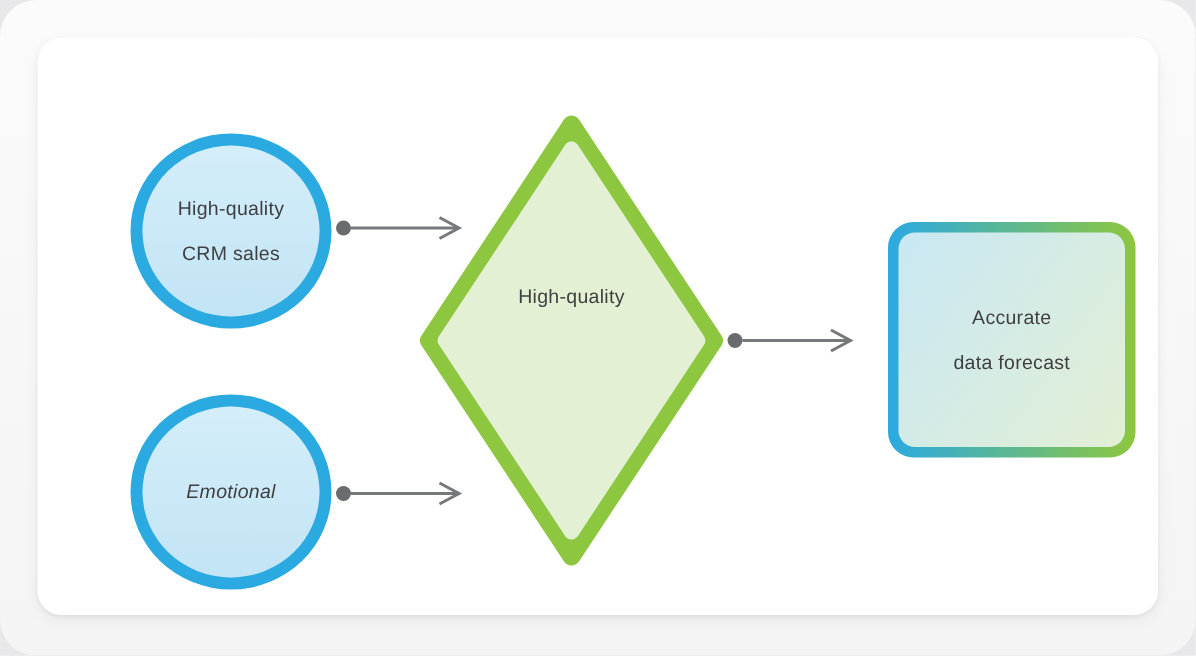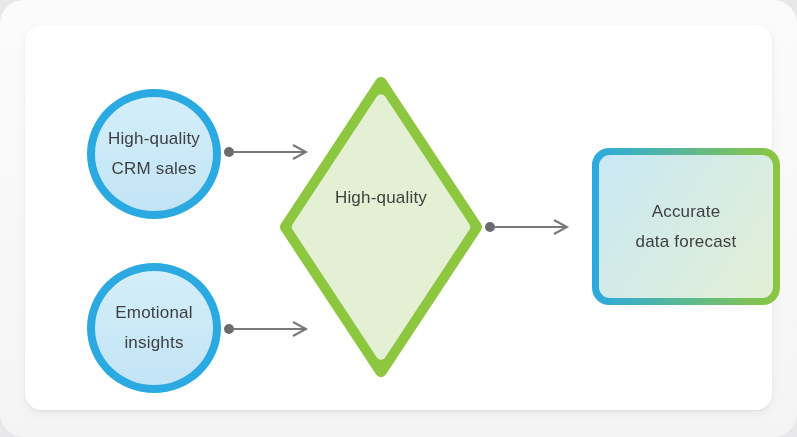--- a/index.html
+++ b/index.html
@@ -23,60 +23,60 @@
     left: 25px;
     top: 25px;
     width: 747px;
     height: 385px;
     background: #ffffff;
     border-radius: 16px;
     box-shadow: 0 4px 10px rgba(0,0,0,0.05), 0 1px 3px rgba(0,0,0,0.05);
   }
   .node-text {
     color: #3f3f41;
-    font-size: 17px;
+    font-size: 13px;
     line-height: 30px;
     text-align: center;
     letter-spacing: 0.2px;
   }
   .circle {
     position: absolute;
     box-sizing: border-box;
     width: 134px;
     height: 130px;
     border: 8px solid #2baae1;
     border-radius: 50%;
     background: linear-gradient(180deg, #d4eefa 0%, #c2e4f5 100%);
     display: flex;
     flex-direction: column;
     align-items: center;
     justify-content: center;
   }
   .circle-crm { left: 62px; top: 64px; }
-  .circle-emotional { left: 62px; top: 238px; }
+  .circle-emotional { left: 62px; top: 238px; font-style: italic; }
   .diamond-svg {
     position: absolute;
     left: 246px;
     top: 37px;
   }
   .diamond-label {
     position: absolute;
     left: 276px;
     top: 157px;
     width: 160px;
     display: flex;
     flex-direction: column;
     align-items: center;
   }
   .diamond-label .node-text { line-height: 31px; }
   .square {
     position: absolute;
     left: 567px;
     top: 123px;
-    width: 188px;
+    width: 165px;
     height: 157px;
     box-sizing: border-box;
     padding: 7px;
     border-radius: 17px;
     background: linear-gradient(90deg, #2baae1 0%, #8dc63f 100%);
   }
   .square-inner {
     width: 100%;
     height: 100%;
     box-sizing: border-box;
@@ -100,21 +100,20 @@
 <div class="window">
   <div class="card">
 
     <div class="circle circle-crm">
       <span class="node-text">High-quality</span>
       <span class="node-text">CRM sales</span>
     </div>
 
     <div class="circle circle-emotional">
       <span class="node-text">Emotional</span>
-      <span class="node-text">insights</span>
     </div>
 
     <svg class="diamond-svg" width="220" height="330" viewBox="0 0 220 330">
       <polygon points="110,21 205,165 110,309 15,165" fill="#8dc63f" stroke="#8dc63f" stroke-width="12" stroke-linejoin="round"></polygon>
       <polygon points="110,37.3 194.2,165 110,292.7 25.8,165" fill="#e4f0d3" stroke="#e4f0d3" stroke-width="10" stroke-linejoin="round"></polygon>
     </svg>
     <div class="diamond-label">
       <span class="node-text">High-quality</span>
     </div>
 

